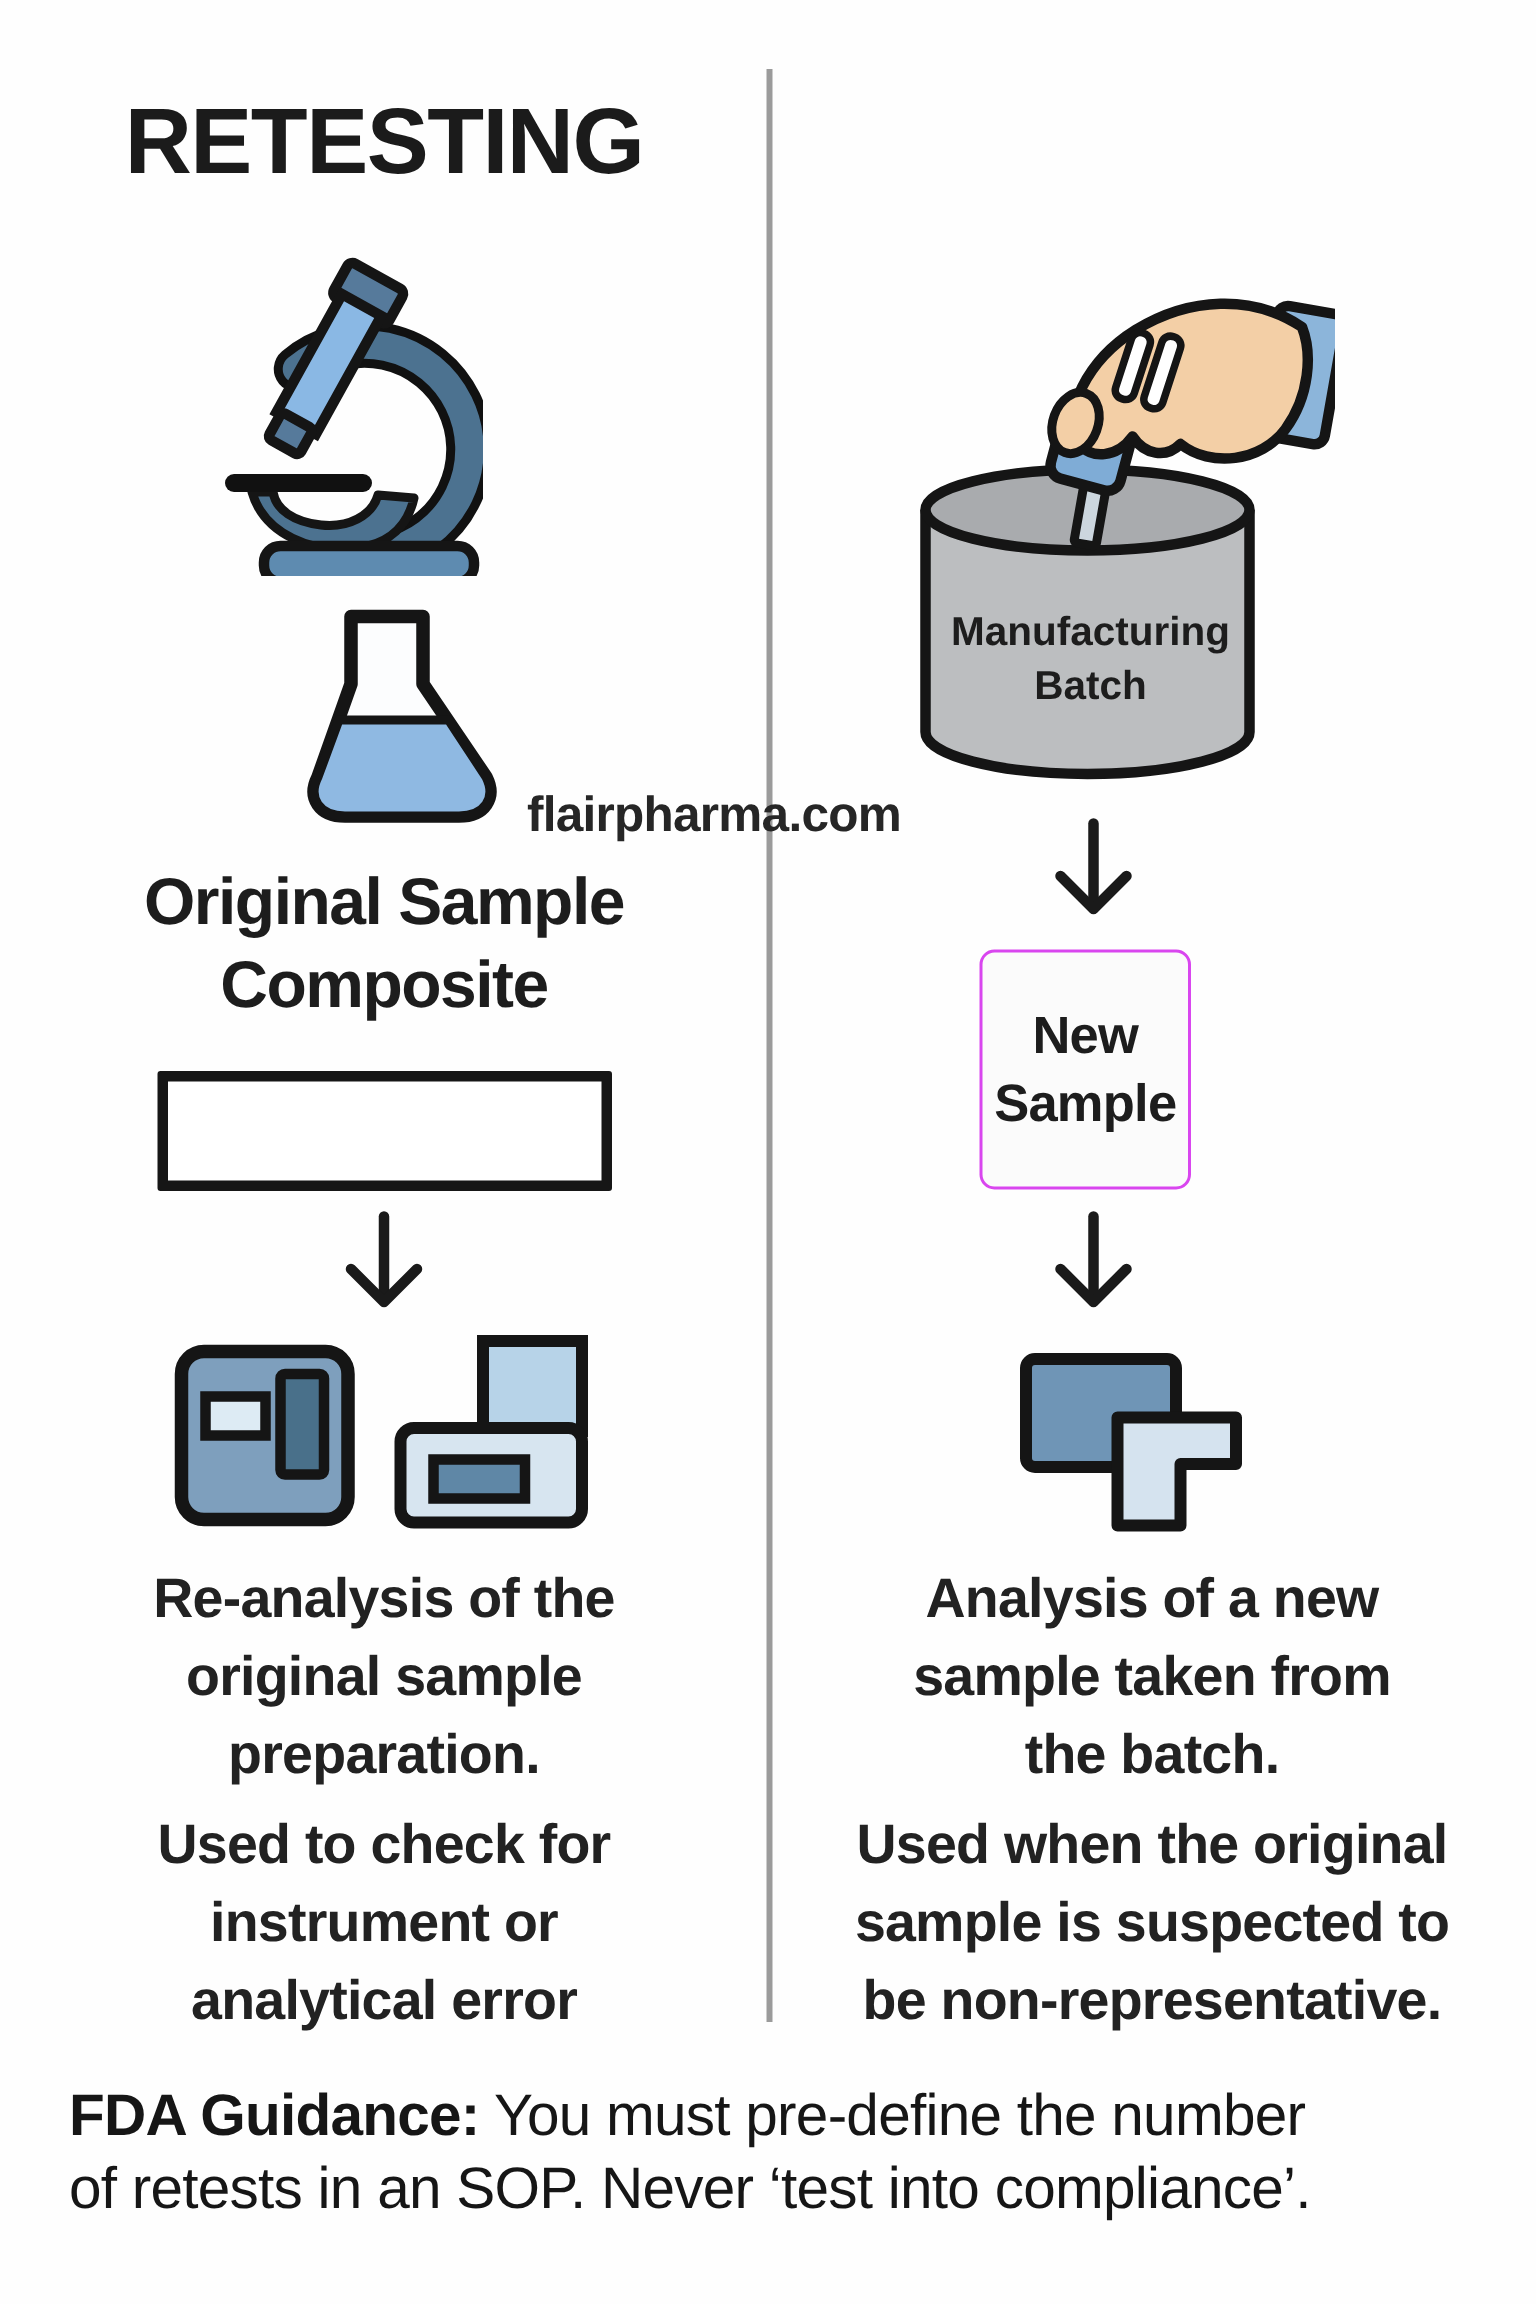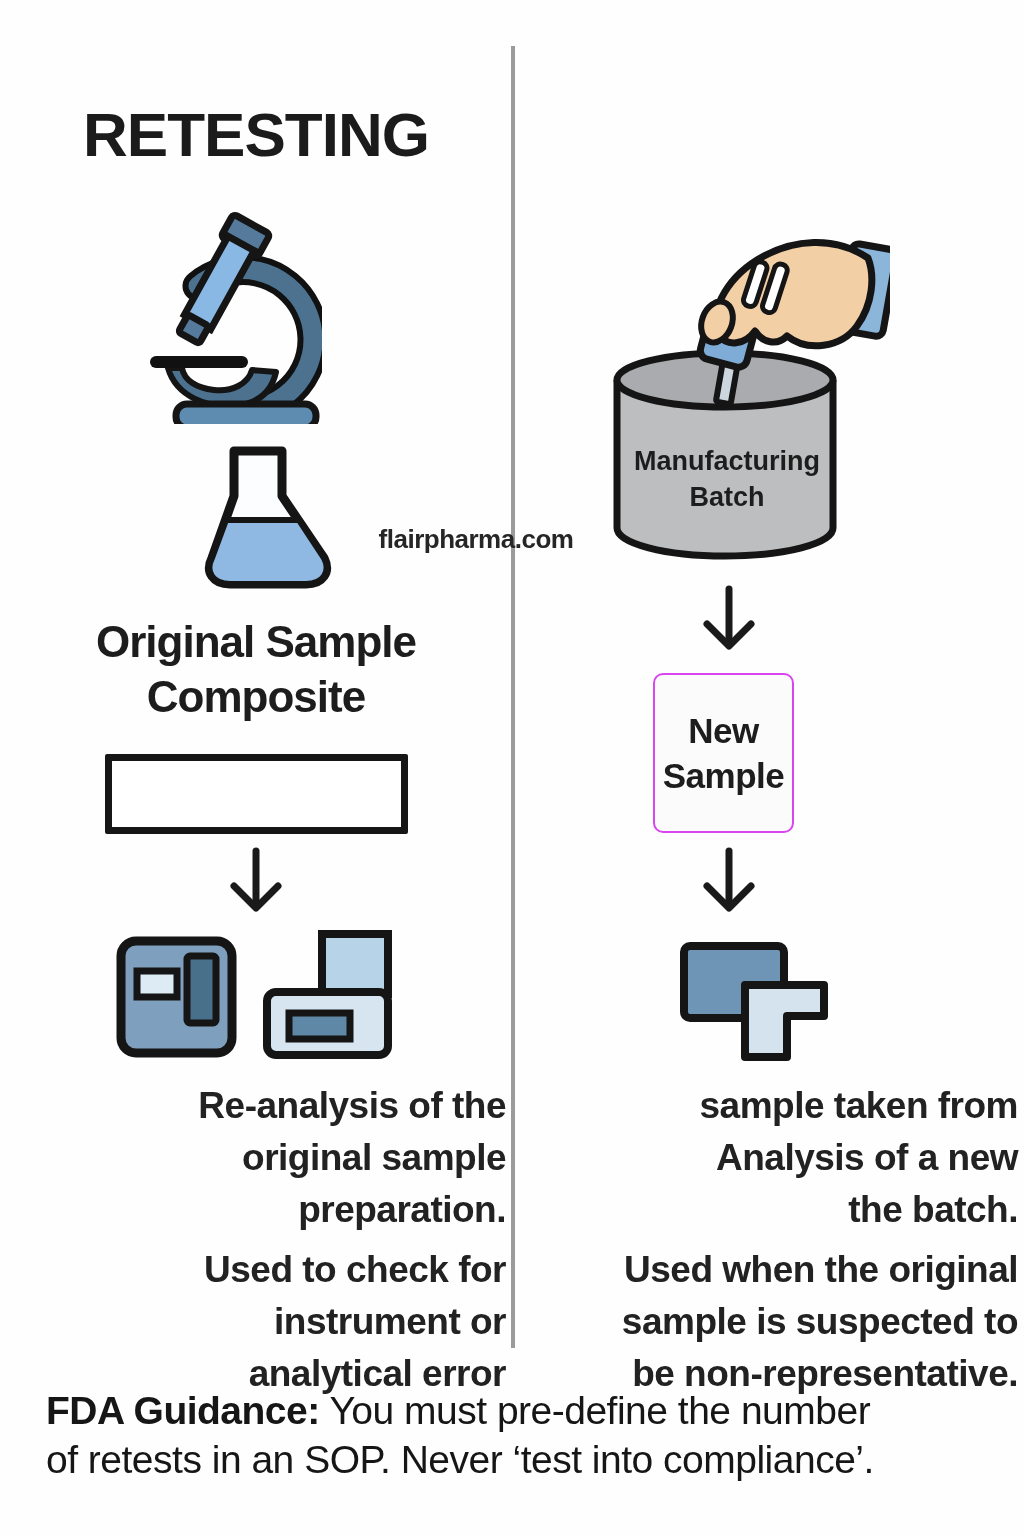--- a/index.html
+++ b/index.html
@@ -1,34 +1,34 @@
 <!DOCTYPE html>
 <html><head>
 <meta charset="utf-8">
 <style>
   html,body{margin:0;padding:0;background:#ffffff;}
   #page{position:relative;width:1024px;height:1536px;background:#fefefe;overflow:hidden;
         font-family:"Liberation Sans",sans-serif;color:#1a1a1a;margin:0 auto;}
   .abs{position:absolute;}
   .divider{left:511px;top:46px;width:4px;height:1302px;background:#9b9b9b;}
-  .col{top:0;width:512px;height:1242px;margin-top:40px;}
+  .col{top:0;width:512px;height:1242px;}
   #col-left{left:0;} #col-right{left:512px;}
   .col-title{top:64px;left:0;width:100%;text-align:center;font-size:62px;font-weight:800;
              letter-spacing:-1px;line-height:1;color:#1b1b1b;}
   .sample-label{top:574px;left:0;width:100%;text-align:center;font-size:44px;font-weight:700;
                 line-height:1.26;letter-spacing:-1px;color:#1d1d1d;}
-  .desc{left:6px;width:500px;text-align:right;font-weight:600;font-size:37px;line-height:1.40;
+  .desc{left:6px;width:500px;text-align:center;font-weight:600;font-size:37px;line-height:1.40;
         letter-spacing:-0.5px;color:#222;}
   .empty-box{left:105px;top:714px;width:303px;height:80px;border:7px solid #161616;background:#ffffff;
              box-sizing:border-box;border-radius:2px;}
   .new-sample-box{left:141px;top:633px;width:141px;height:160px;border:2px solid #d946ef;border-radius:10px;
                   background:#fbfbfb;box-sizing:border-box;display:flex;flex-direction:column;
                   justify-content:center;align-items:center;font-size:35px;font-weight:700;line-height:1.3;
                   letter-spacing:-0.5px;color:#1d1d1d;}
-  .watermark{left:336px;top:524px;width:280px;text-align:center;font-size:26px;font-weight:800;
+  .watermark{left:336px;top:524px;width:280px;text-align:center;font-size:33px;font-weight:800;
              color:#262626;letter-spacing:-0.5px;}
   .footer{left:46px;top:1386px;width:988px;text-align:left;font-size:39px;line-height:1.26;
           letter-spacing:-0.5px;color:#161616;font-weight:400;}
   .footer b{font-weight:800;}
   svg{display:block;}
   svg text{font-family:"Liberation Sans",sans-serif;}
 </style>
 </head>
 <body>
 
@@ -131,22 +131,22 @@
       <line x1="31" y1="5" x2="31" y2="56" stroke="#1a1a1a" stroke-width="7" stroke-linecap="round"></line>
       <path d="M9,40 L31,62 L53,40" fill="none" stroke="#1a1a1a" stroke-width="7" stroke-linecap="round" stroke-linejoin="round"></path>
     </svg>
 
     <svg class="abs" style="left:163px;top:896px" width="170" height="130" viewBox="0 0 170 130">
       <rect x="9" y="10" width="100" height="72" rx="6" fill="#6f95b6" stroke="#151515" stroke-width="8"></rect>
       <path d="M70,49 L149,49 L149,80 L112,80 L112,121 L70,121 Z" fill="#d5e3ef" stroke="#151515" stroke-width="8" stroke-linejoin="round"></path>
     </svg>
 
     <div class="abs desc" style="top:1040px">
+      <div>Analysis of a new</div>
       <div>sample taken from</div>
-      <div>Analysis of a new</div>
       <div>the batch.</div>
     </div>
 
     <div class="abs desc" style="top:1204px">
       <div>Used when the original</div>
       <div>sample is suspected to</div>
       <div>be non-representative.</div>
     </div>
   </div>
 

